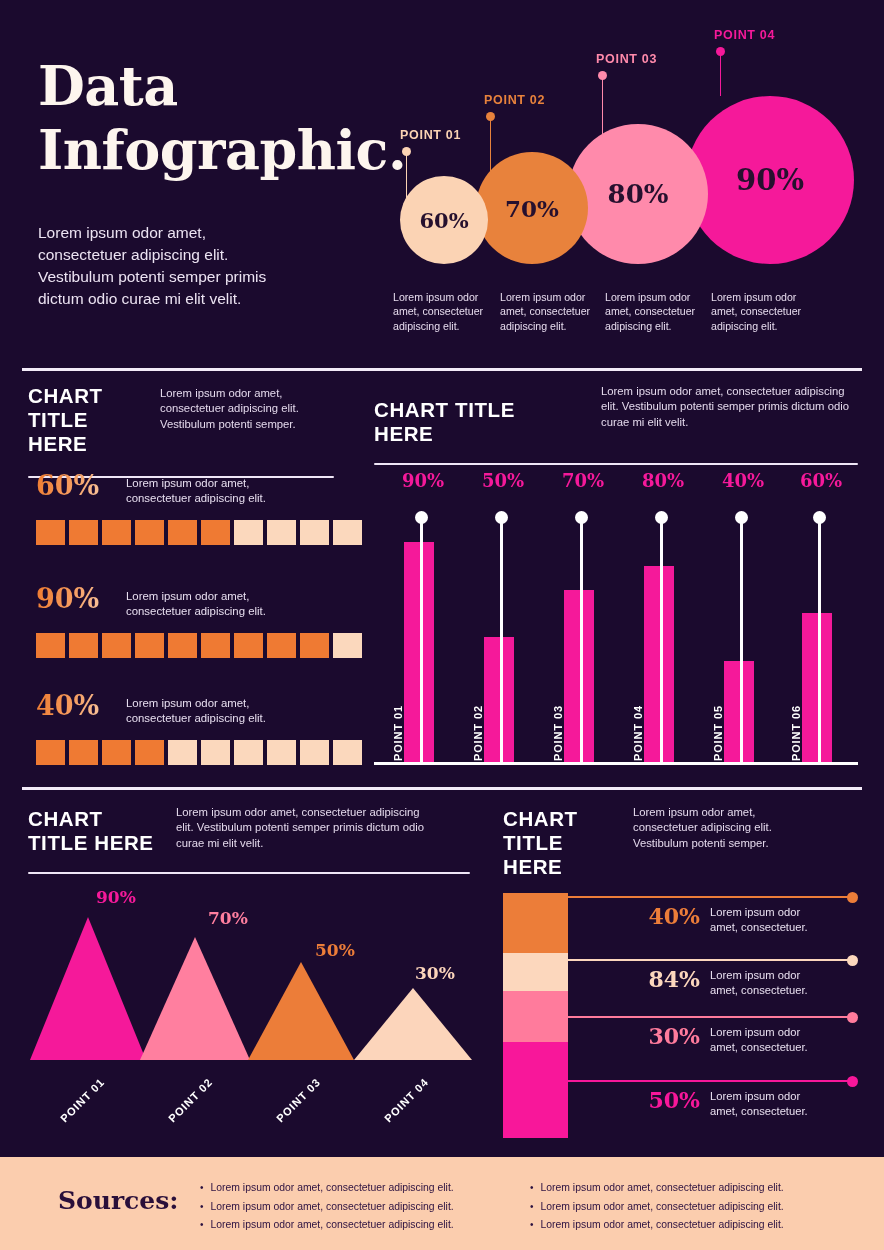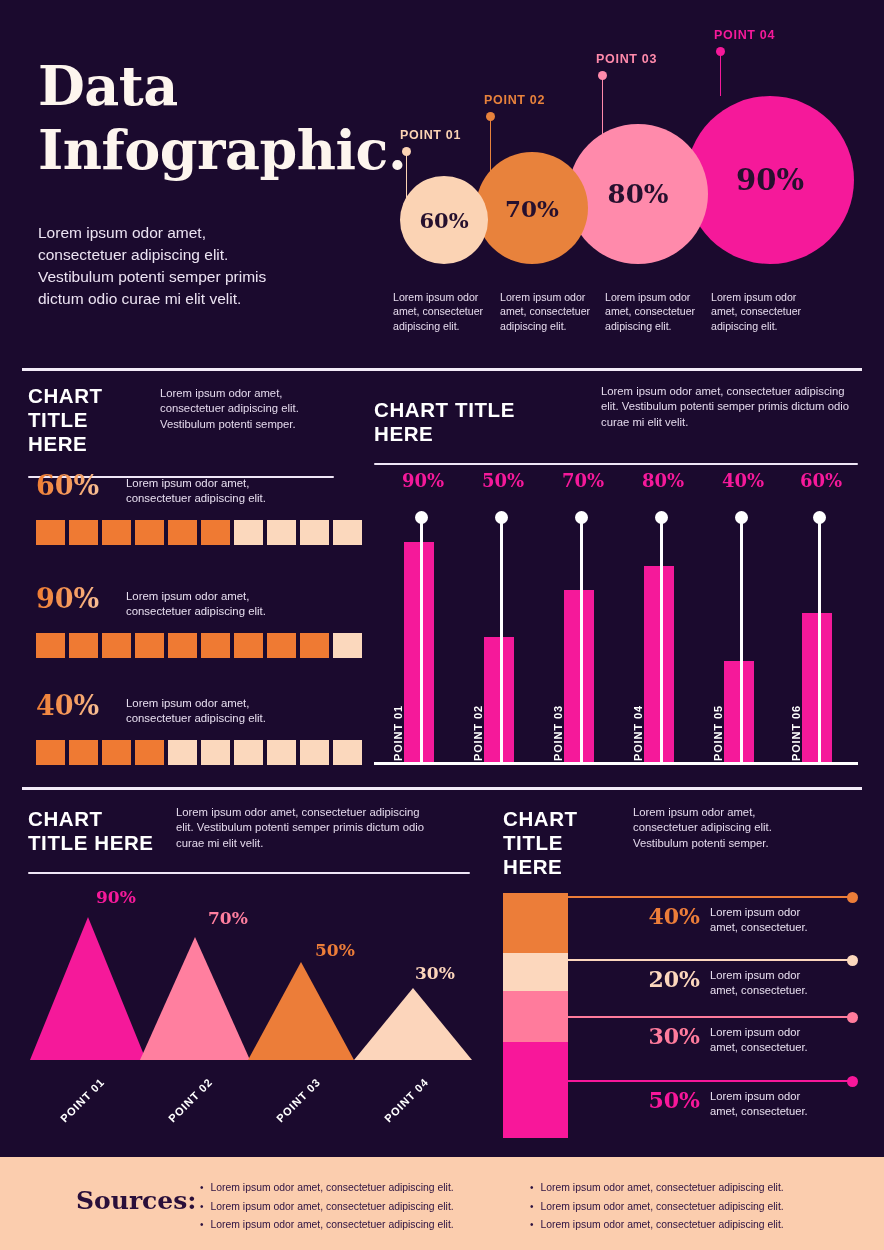--- a/index.html
+++ b/index.html
@@ -98,21 +98,21 @@
     font-size: 22px; white-space: nowrap; text-align: right; width: 70px;
   }
   .st-txt { position: absolute; font-size: 11.2px; line-height: 1.34; color: #e9e0f0; width: 112px; }
 
   
   .sources {
     position: absolute; left: 0; bottom: 0; width: 884px; height: 93px;
     background: #fbcdae;
   }
   .sources-title {
-    position: absolute; left: 76px; top: 29px;
+    position: absolute; left: 58px; top: 29px;
     font-family: "DejaVu Serif", serif; font-weight: 700; font-size: 25px; color: #2a0f3a;
   }
   .src-col { position: absolute; top: 22px; }
   .src-item {
     display: flex; align-items: flex-start; gap: 7px;
     font-size: 10.4px; line-height: 1.78; color: #2c1140;
   }
   .src-bullet { color: #2c1140; font-size: 10px; line-height: 1.78; }
 </style>
 </head>
@@ -349,21 +349,21 @@
 
     <div class="conn" style="left:65px; top:123px; width:285px; background:#ff7b9c;"></div>
     <div class="conn-dot" style="left:344px; top:119px; background:#ff7b9c;"></div>
 
     <div class="conn" style="left:65px; top:187px; width:285px; background:#f8179a;"></div>
     <div class="conn-dot" style="left:344px; top:183px; background:#f8179a;"></div>
 
     <div class="st-pct" style="left:127px; top:10px; color:#ec7d39;">40%</div>
     <div class="st-txt" style="left:207px; top:12px;">Lorem ipsum odor amet, consectetuer.</div>
 
-    <div class="st-pct" style="left:127px; top:73px; color:#fcd7bd;">20%</div>
+    <div class="st-pct" style="left:127px; top:73px; color:#fcd7bd;">84%</div>
     <div class="st-txt" style="left:207px; top:75px;">Lorem ipsum odor amet, consectetuer.</div>
 
     <div class="st-pct" style="left:127px; top:130px; color:#ff7b9c;">30%</div>
     <div class="st-txt" style="left:207px; top:132px;">Lorem ipsum odor amet, consectetuer.</div>
 
     <div class="st-pct" style="left:127px; top:194px; color:#f8179a;">50%</div>
     <div class="st-txt" style="left:207px; top:196px;">Lorem ipsum odor amet, consectetuer.</div>
   </div>
 
   <div class="sources">

